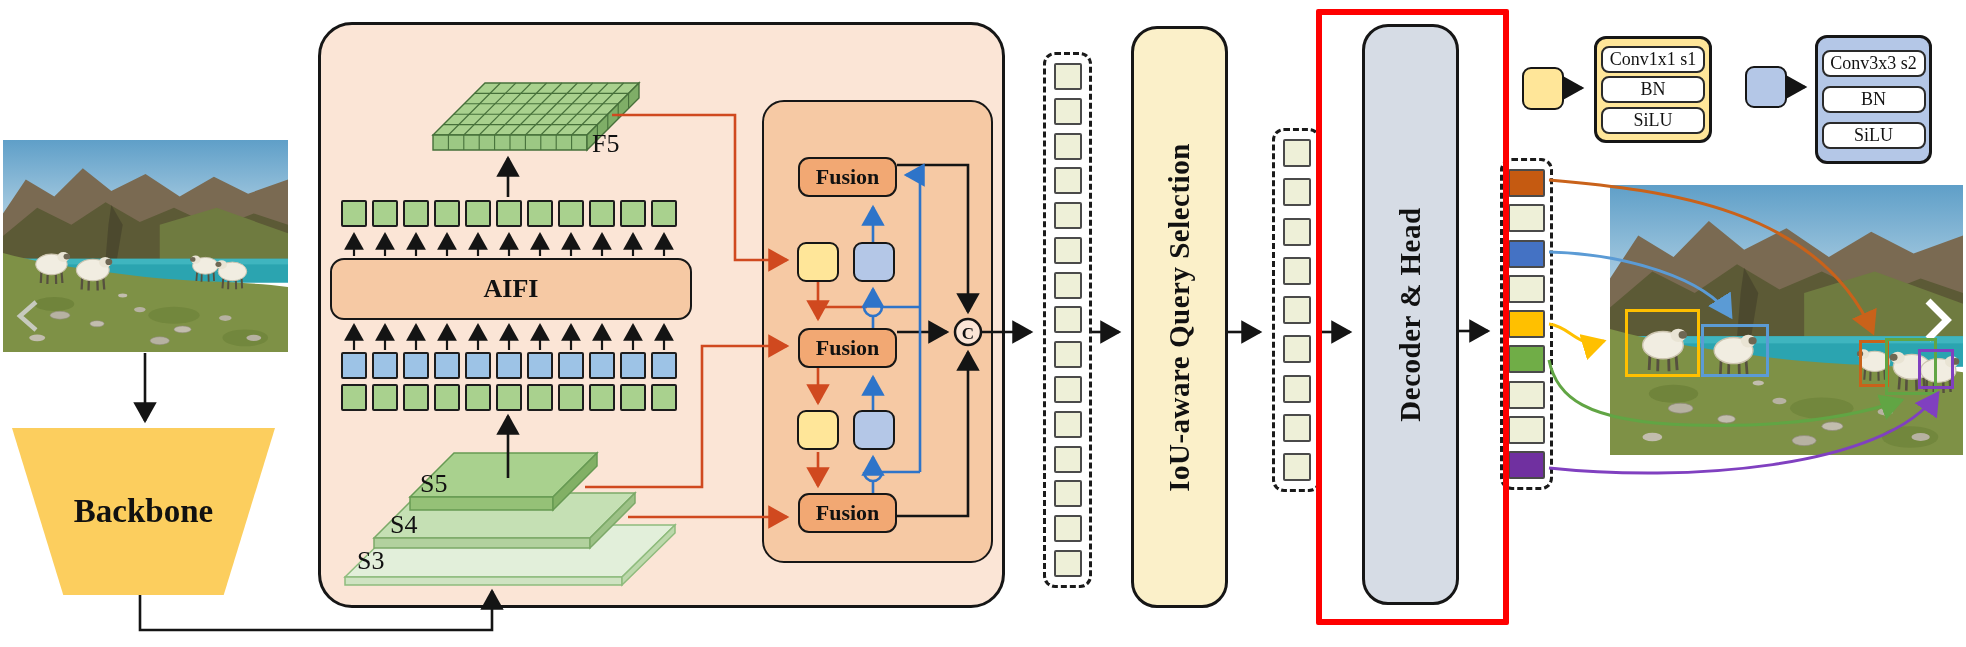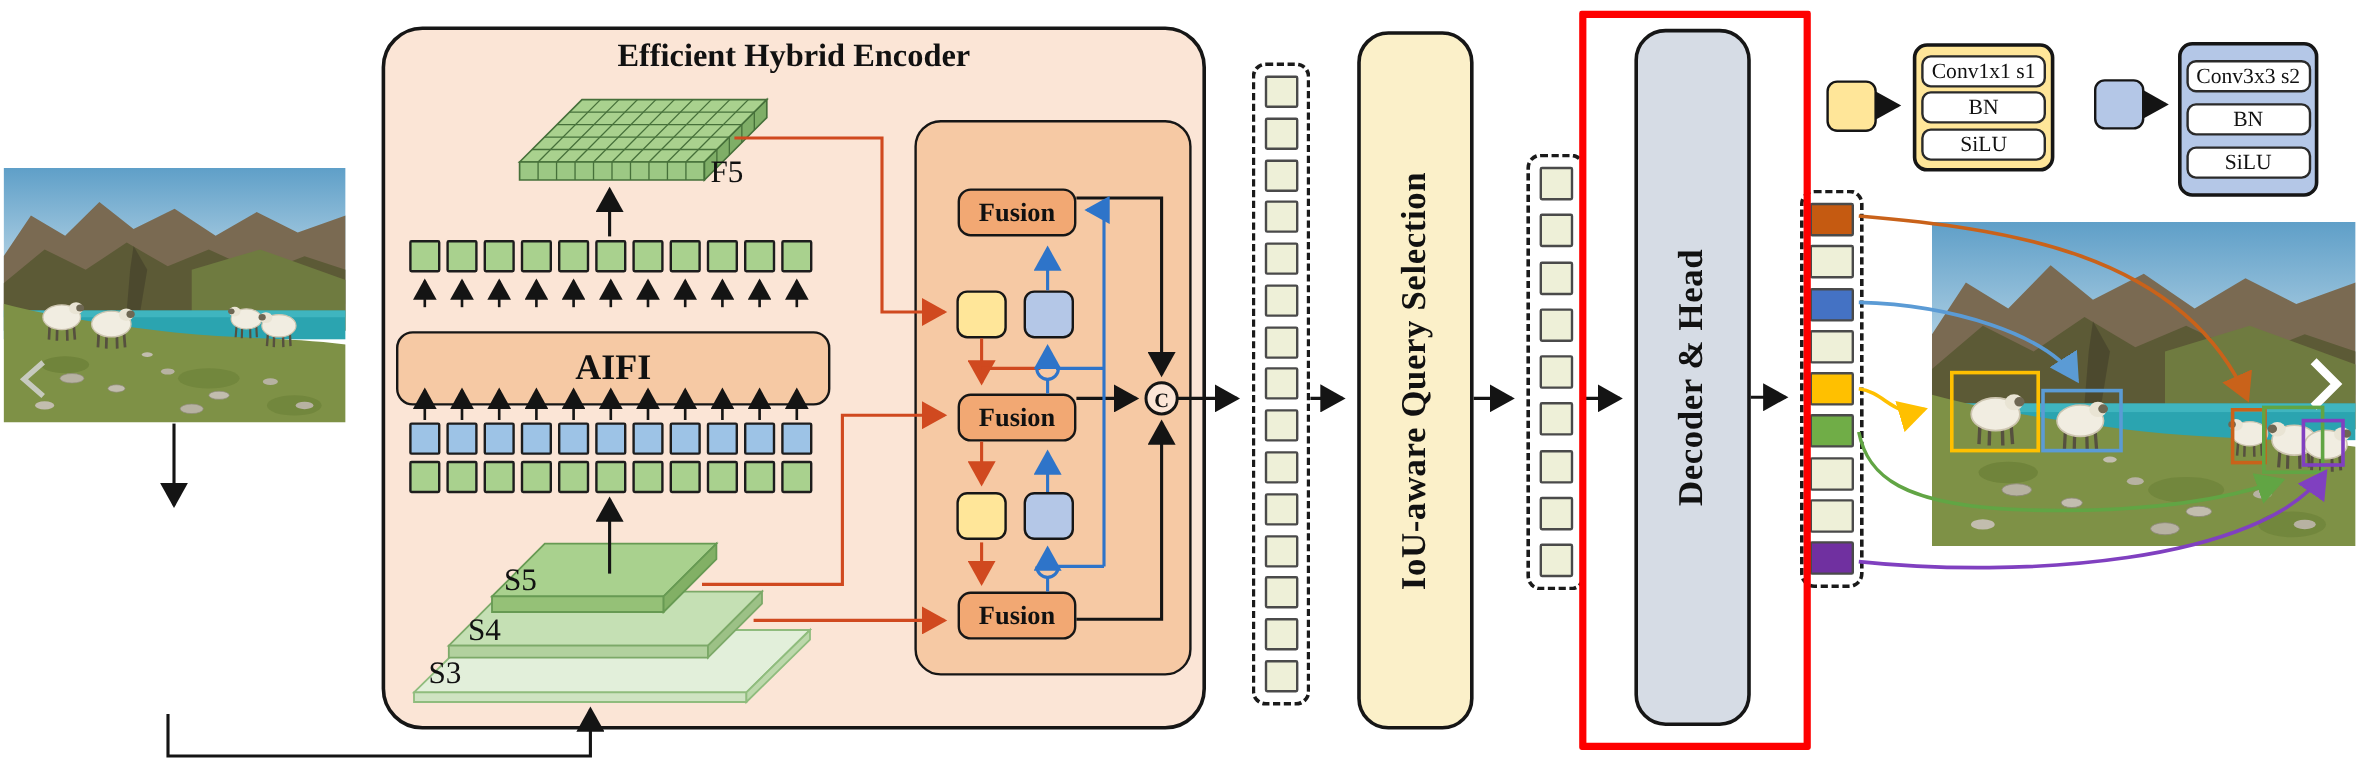--- a/index.html
+++ b/index.html
@@ -4,21 +4,21 @@
 <style>
   html,body{margin:0;padding:0;background:#fff;}
   #stage{position:relative;width:1966px;height:647px;background:#fff;overflow:hidden;
          font-family:"Liberation Serif",serif;}
   .box{position:absolute;box-sizing:border-box;}
   .encoder{left:318px;top:22px;width:687px;height:586px;background:#fbe5d6;border:3px solid #161616;border-radius:34px;z-index:1;}
   .enc-title{position:absolute;left:318px;top:31px;width:687px;text-align:center;font-size:27px;font-weight:bold;color:#111;z-index:2;}
   .ccfm{left:762px;top:100px;width:231px;height:463px;background:#f6c9a4;border:2.5px solid #161616;border-radius:22px;z-index:2;}
   .ccfm-title{position:absolute;left:762px;top:106px;width:231px;text-align:center;font-size:29px;font-weight:bold;color:#111;z-index:3;}
   .aifi{left:330px;top:258px;width:362px;height:62px;background:#f6c9a4;border:2.5px solid #161616;border-radius:14px;z-index:3;
-        display:flex;align-items:center;justify-content:center;font-size:30px;font-weight:bold;color:#111;margin-top:18px;}
+        display:flex;align-items:center;justify-content:center;font-size:26px;font-weight:bold;color:#111;}
   .fusion{width:99px;height:40px;background:#f2a873;border:2.5px solid #161616;border-radius:11px;z-index:3;
           display:flex;align-items:center;justify-content:center;font-size:22px;font-weight:bold;color:#111;}
   .sq{width:42px;height:40px;border:2.5px solid #161616;border-radius:9px;z-index:3;}
   .tok{position:absolute;width:26px;height:27px;border:2px solid #1d1d1d;border-radius:2px;box-sizing:border-box;z-index:3;}
   .col{position:absolute;box-sizing:border-box;background:#fff;border:3px dashed #1a1a1a;border-radius:12px;z-index:3;
        display:flex;flex-direction:column;justify-content:space-between;align-items:center;padding:8px 0;}
   .cell{border:2px solid #4a4a4a;border-radius:2px;box-sizing:border-box;}
   .vbox{position:absolute;box-sizing:border-box;border:3px solid #161616;border-radius:26px;z-index:3;
         display:flex;align-items:center;justify-content:center;}
   .vbox span{transform:rotate(-90deg);white-space:nowrap;font-size:29px;font-weight:bold;color:#111;letter-spacing:.5px;}
@@ -81,23 +81,25 @@
     <g transform="scale(2.85,2.8267)">
         <use href="#scene-g"></use>
       <use href="#sheep-g" transform="translate(17,44) scale(1.1)"></use>
       <use href="#sheep-g" transform="translate(31.5,46) scale(1.15)"></use>
       <use href="#sheep-g" transform="translate(71,44.5) scale(-0.9,0.9)"></use>
       <use href="#sheep-g" transform="translate(80.5,46.5) scale(-1,1)"></use>
     </g>
     <path d="M33,162 L17,176 L33,190" stroke="#d4d4d4" stroke-width="4.5" fill="none" opacity="0.85"></path>
   </svg>
 
+  <div class="box backbone" style="background: rgb(252, 206, 94);">
+    <span>Backbone</span>
+  </div>
 
   <div class="box encoder"></div>
-  <div class="enc-title">Efficient Hybrid Encoder</div>
   <div class="box aifi">
     <span>AIFI</span>
   </div>
 
   <div class="box ccfm"></div>
   <div class="box fusion" style="left:798px;top:157px">
       <span>Fusion</span>
     </div>
   <div class="box fusion" style="left:798px;top:328px">
       <span>Fusion</span>

